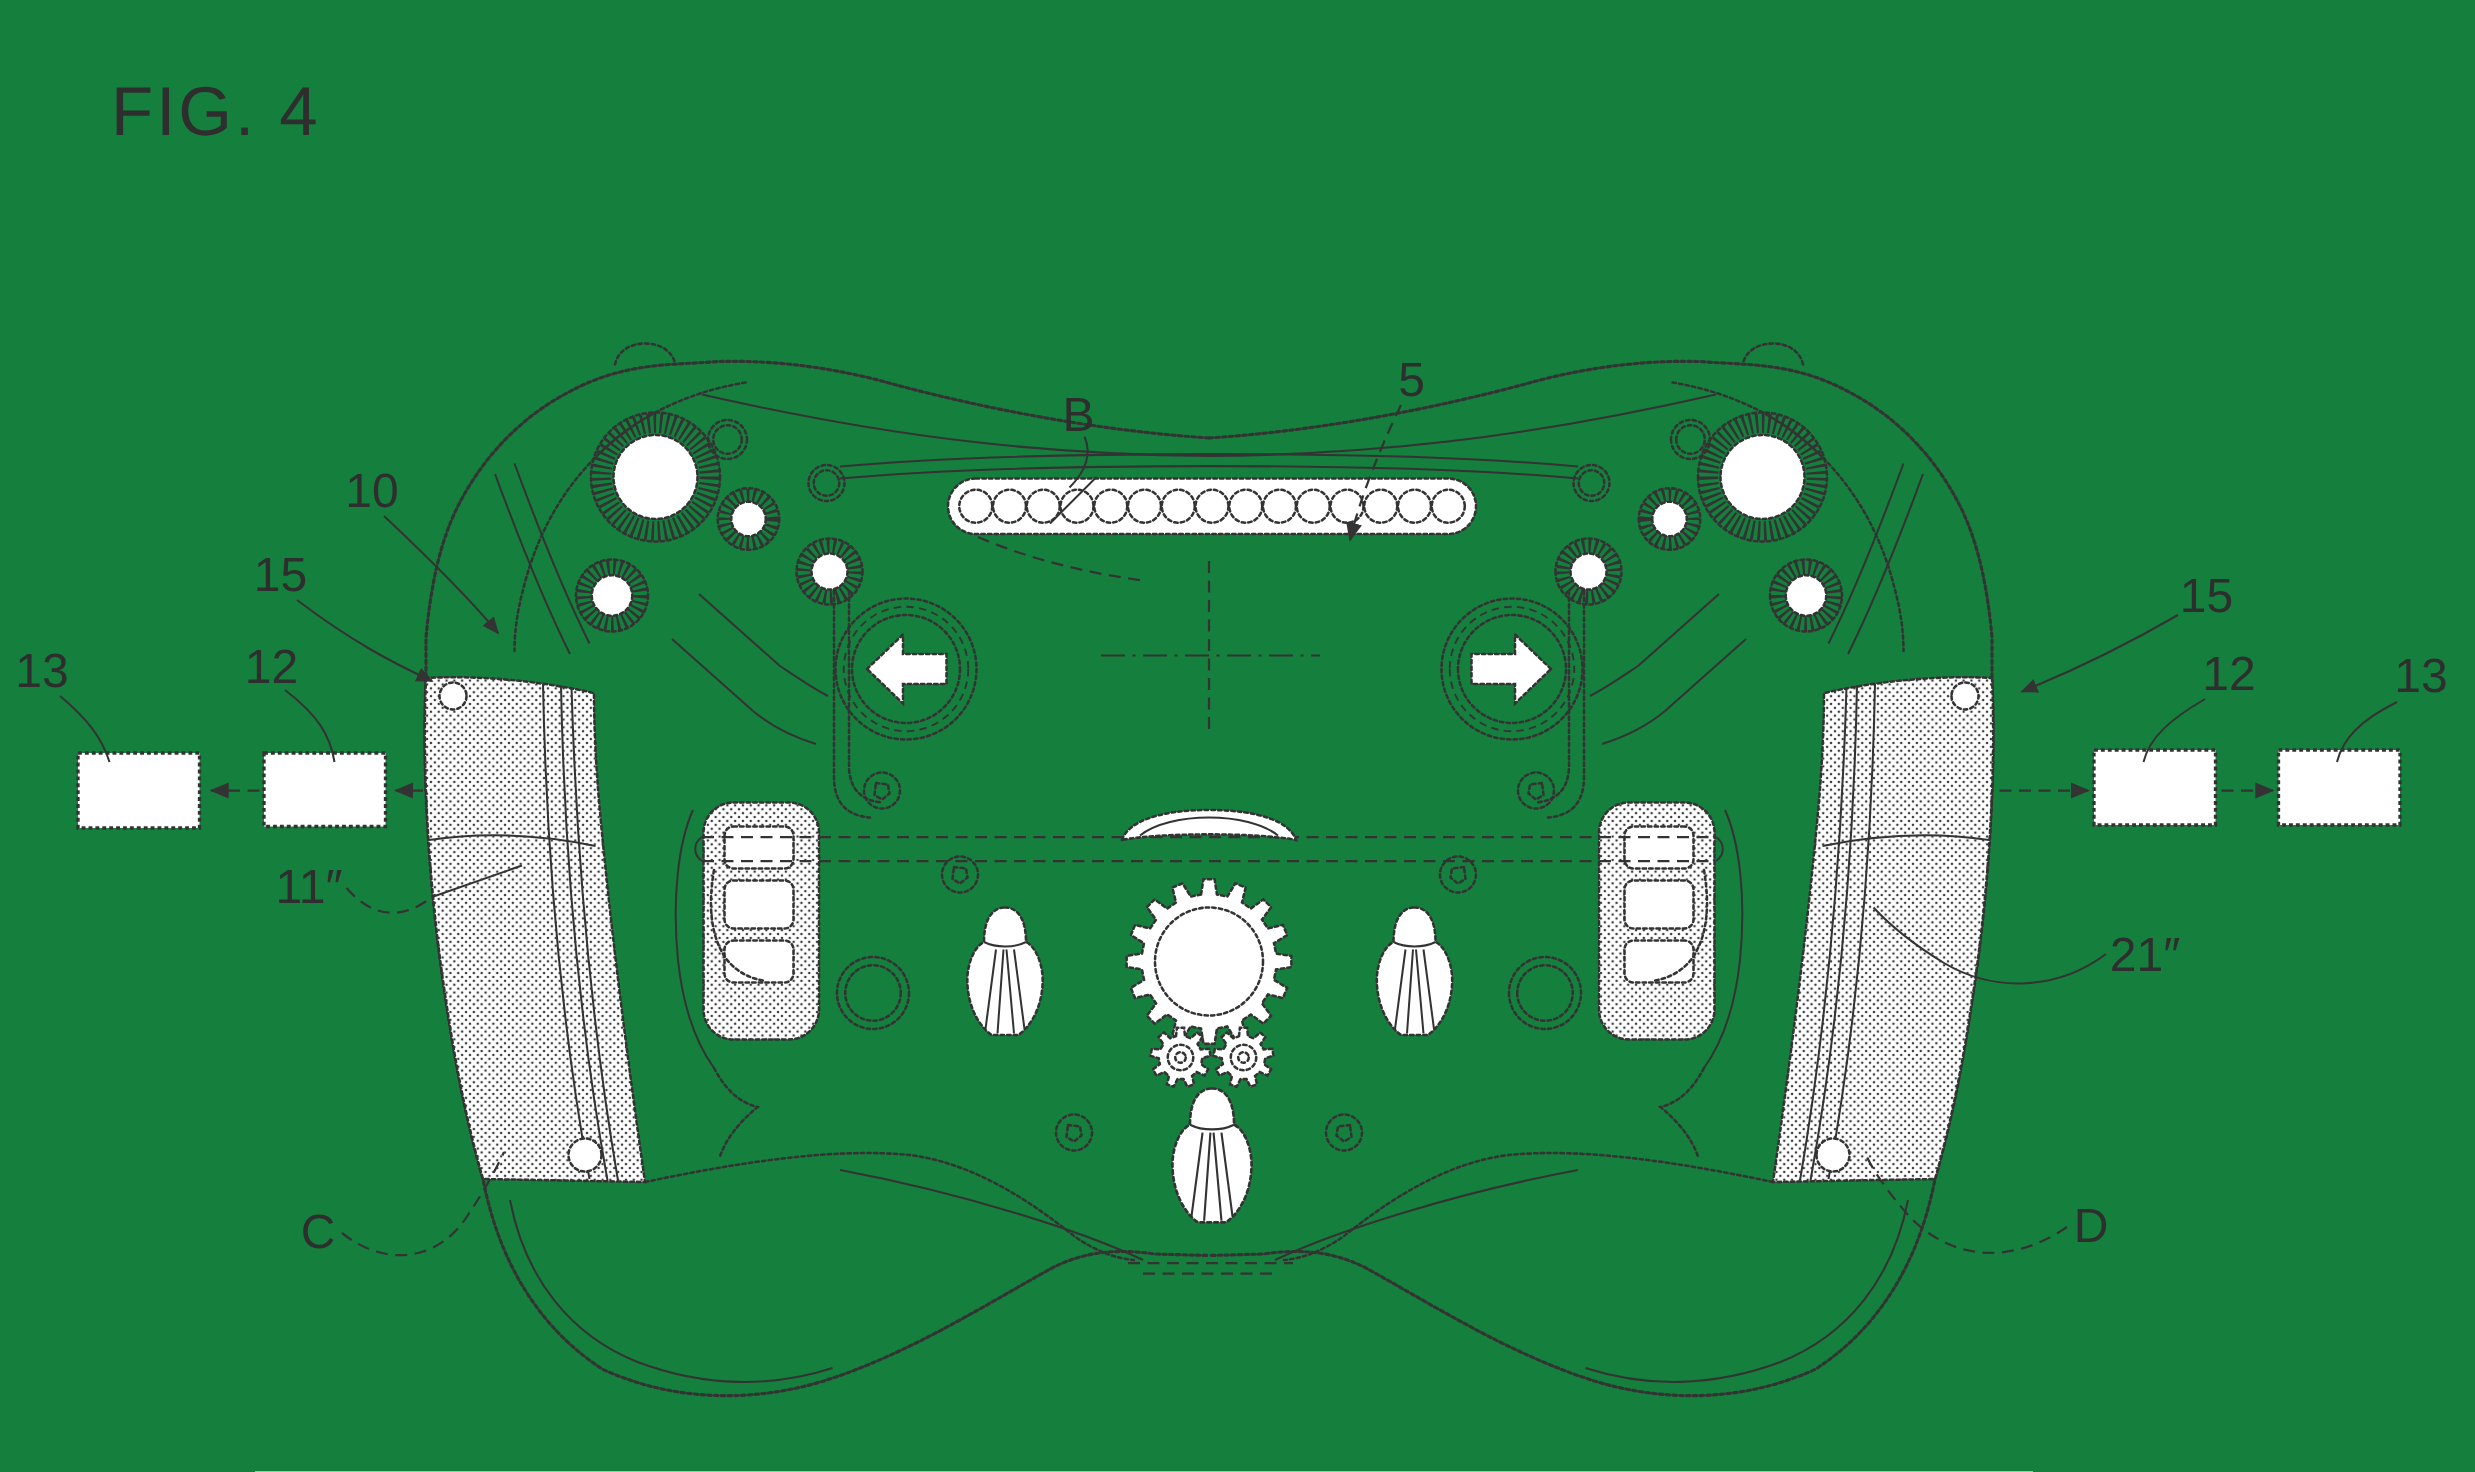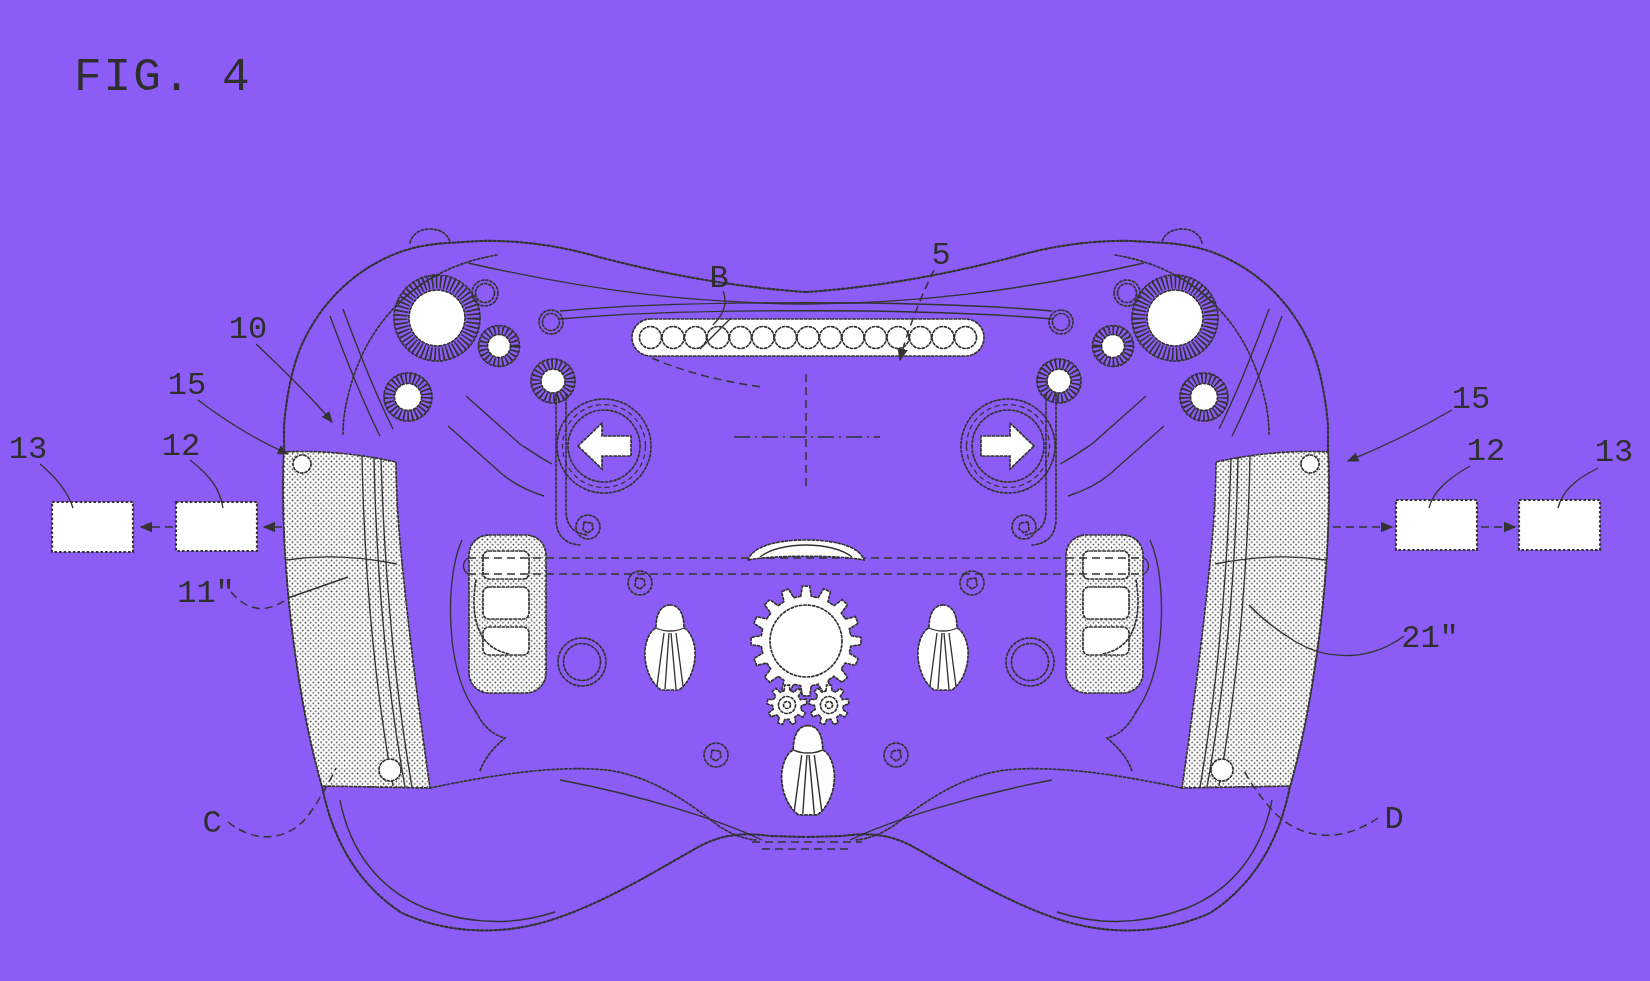--- a/index.html
+++ b/index.html
@@ -1,17 +1,17 @@
 <!DOCTYPE html>
 <html><head>
 <meta charset="utf-8">
 <style>
   html,body{margin:0;padding:0;background:#ffffff;}
-  .page{width:1650px;height:981px;background:#8b5cf6;position:relative;overflow:hidden;
-        font-family:Liberation Mono, monospace;}
+  .page{width:1650px;height:981px;background:#15803d;position:relative;overflow:hidden;
+        font-family:Liberation Sans, sans-serif;}
   svg{display:block;}
   
   .o  {fill:none;stroke:#333;stroke-width:1.7;stroke-dasharray:2.3 2.1;stroke-linecap:round;}
   .o2 {fill:none;stroke:#333;stroke-width:2.1;stroke-dasharray:2.4 2.1;stroke-linecap:round;}
   .od {stroke:#333;stroke-width:1.7;stroke-dasharray:2.3 2.1;stroke-linecap:round;}
   .s  {fill:none;stroke:#333;stroke-width:1.35;}
   .h  {fill:none;stroke:#333;stroke-width:1.5;stroke-dasharray:8 5;}
   .hd {fill:none;stroke:#333;stroke-width:1.4;stroke-dasharray:16 5 2 5;}
   .k  {fill:none;stroke:#333;stroke-dasharray:1.7 2.4;}
   .d5 {fill:none;stroke:#333;stroke-width:1.25;stroke-dasharray:5 3.5;}

